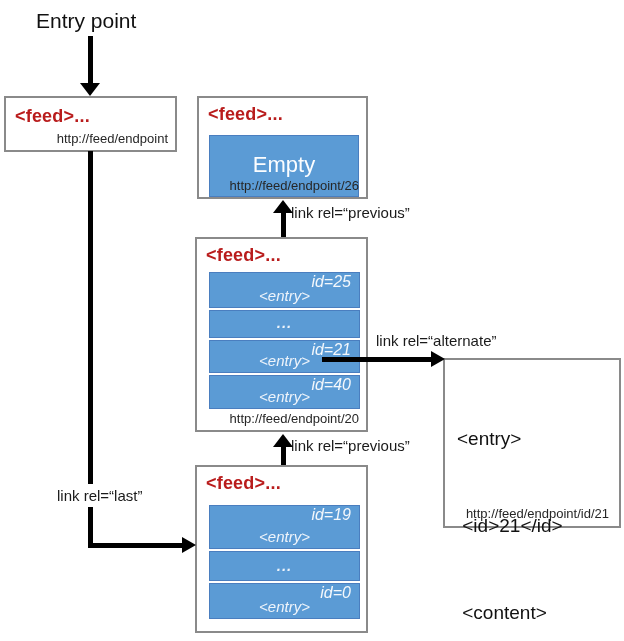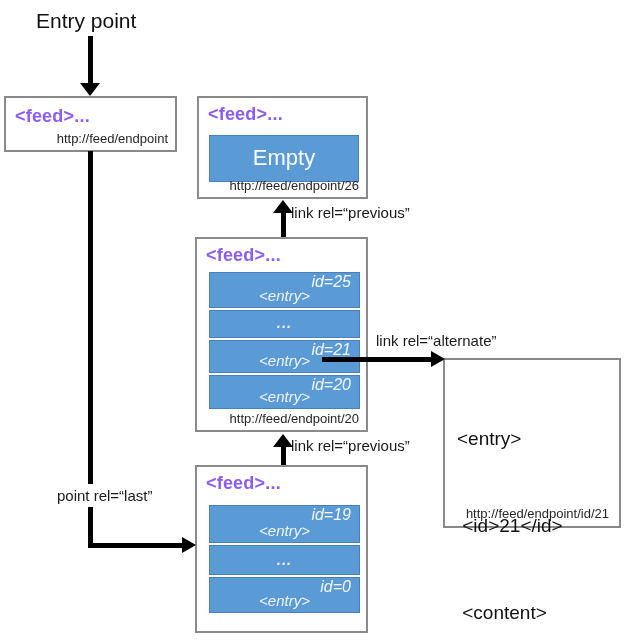--- a/index.html
+++ b/index.html
@@ -6,21 +6,21 @@
   .canvas {
     position:relative; width:624px; height:641px; background:#ffffff;
     font-family:"Liberation Sans", sans-serif; color:#000; overflow:hidden;
   }
   .box {
     position:absolute; background:#ffffff; border:2px solid #8a8a8a;
     box-sizing:border-box;
   }
   .feed-title {
     position:absolute; left:9px; top:6px; font-weight:bold; font-size:18px;
-    color:#8b5cf6; letter-spacing:0.2px;
+    color:#b91c1c; letter-spacing:0.2px;
   }
   .box-url {
     position:absolute; right:7px; bottom:4px; font-size:13px; color:#262626;
   }
   .blue-block {
     position:absolute; background:#5B9BD5; border:1px solid #4a7ebf;
     box-sizing:border-box;
   }
   .empty-label {
     position:absolute; left:0; right:0; top:50%; transform:translateY(-54%);
@@ -62,73 +62,73 @@
 <div class="canvas">
 
   <div class="entry-point" style="left:36px; top:9px;">Entry point</div>
 
   <div class="shaft" style="left:88px; top:36px; width:5px; height:47px;"></div>
   <div class="tri down" style="left:80px; top:83px;"></div>
 
   <div class="shaft" style="left:88px; top:151px; width:5px; height:396px;"></div>
   <div class="shaft" style="left:88px; top:543px; width:96px; height:5px;"></div>
   <div class="tri right" style="left:182px; top:537px;"></div>
-  <div class="link-label on-line" style="left:53px; top:484px;">point rel=“last”</div>
+  <div class="link-label on-line" style="left:53px; top:484px;">link rel=“last”</div>
 
   <div class="tri up" style="left:273px; top:200px;"></div>
   <div class="shaft" style="left:281px; top:212px; width:5px; height:25px;"></div>
   <div class="link-label" style="left:291px; top:204px;">link rel=“previous”</div>
 
   <div class="tri up" style="left:273px; top:434px;"></div>
   <div class="shaft" style="left:281px; top:446px; width:5px; height:19px;"></div>
   <div class="link-label" style="left:291px; top:437px;">link rel=“previous”</div>
 
   <div class="shaft" style="left:322px; top:357px; width:110px; height:5px;"></div>
   <div class="tri right" style="left:431px; top:351px;"></div>
   <div class="link-label" style="left:376px; top:332px;">link rel=“alternate”</div>
 
   <div class="box" style="left:4px; top:96px; width:173px; height:56px;">
     <div class="feed-title" style="top:8px;">&lt;feed&gt;...</div>
     <div class="box-url">http://feed/endpoint</div>
   </div>
 
   <div class="box" style="left:197px; top:96px; width:171px; height:103px;">
     <div class="feed-title">&lt;feed&gt;...</div>
-    <div class="blue-block" style="left:10px; top:37px; width:150px; height:47px;">
+    <div class="blue-block" style="left:10px; top:37px; width:150px; height:62px;">
       <div class="empty-label">Empty</div>
     </div>
     <div class="box-url">http://feed/endpoint/26</div>
   </div>
 
   <div class="box" style="left:195px; top:237px; width:173px; height:195px;">
     <div class="feed-title">&lt;feed&gt;...</div>
     <div class="rows" style="left:12px; top:33px; width:151px;">
       <div class="row" style="height:36px;">
         <span class="row-id">id=25</span>
         <span class="row-entry">&lt;entry&gt;</span>
       </div>
       <div class="row dots" style="height:28px;">
         <span class="row-entry">...</span>
       </div>
       <div class="row" style="height:33px;">
         <span class="row-id">id=21</span>
         <span class="row-entry">&lt;entry&gt;</span>
       </div>
       <div class="row" style="height:34px;">
-        <span class="row-id">id=20</span>
+        <span class="row-id">id=40</span>
         <span class="row-entry">&lt;entry&gt;</span>
       </div>
     </div>
     <div class="box-url">http://feed/endpoint/20</div>
   </div>
 
   <div class="box" style="left:195px; top:465px; width:173px; height:168px;">
     <div class="feed-title">&lt;feed&gt;...</div>
     <div class="rows" style="left:12px; top:38px; width:151px;">
-      <div class="row" style="height:38px;padding-left:8px;">
+      <div class="row" style="height:44px;padding-left:8px;">
         <span class="row-id">id=19</span>
         <span class="row-entry">&lt;entry&gt;</span>
       </div>
       <div class="row dots" style="height:30px;">
         <span class="row-entry">...</span>
       </div>
       <div class="row" style="height:36px;">
         <span class="row-id">id=0</span>
         <span class="row-entry">&lt;entry&gt;</span>
       </div>

